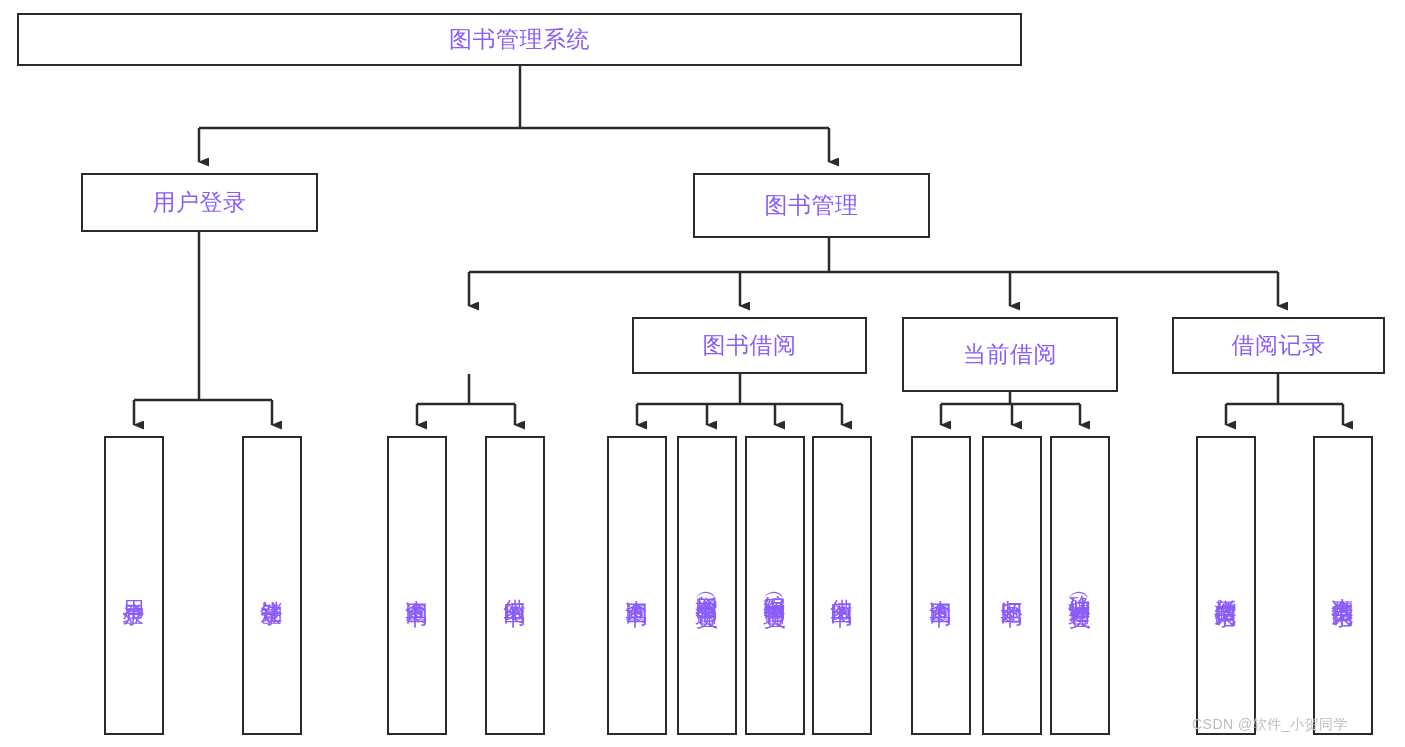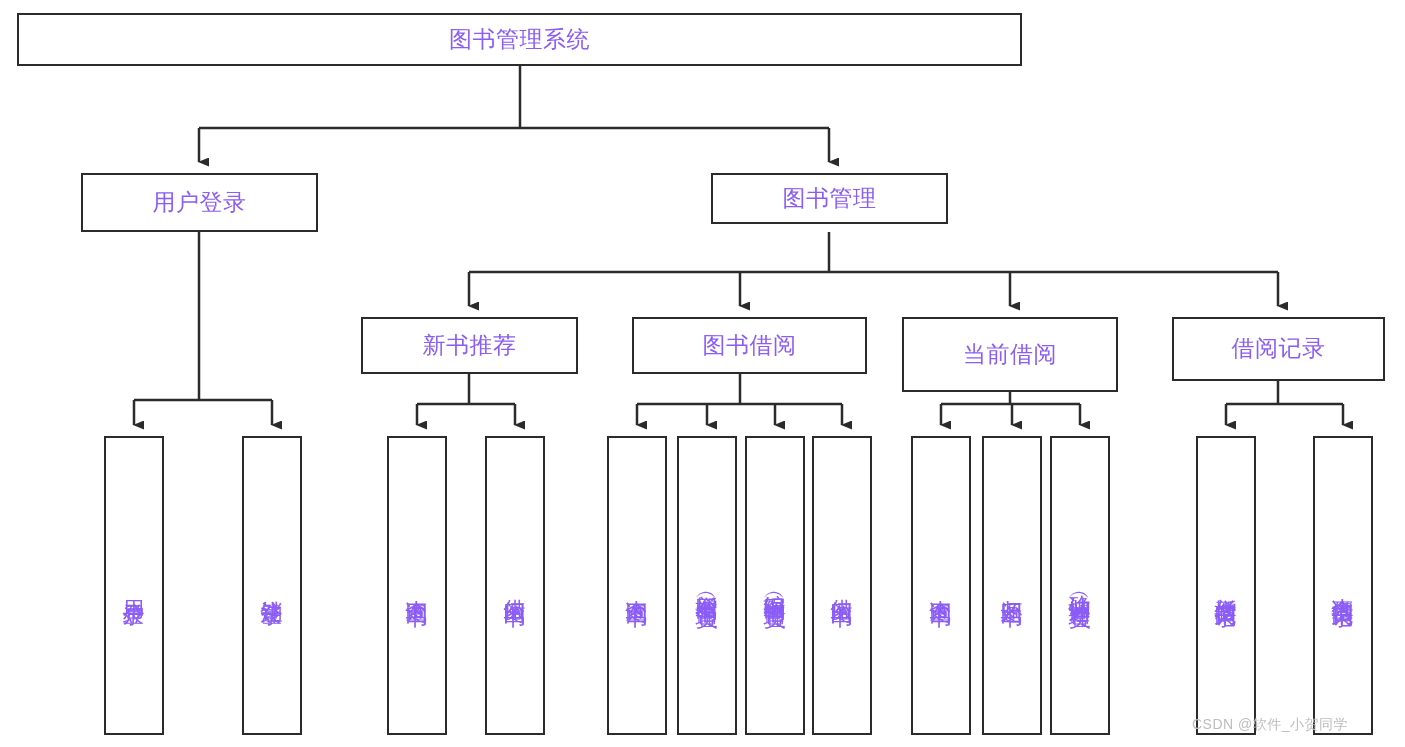--- a/index.html
+++ b/index.html
@@ -112,34 +112,31 @@
       </g>
   </svg>
 
   <div class="node root horizontal" style="left: 17px; top: 13px; width: 1005px; height: 53px;">
     <span class="node-label">图书管理系统</span>
   </div>
 
   <div class="node horizontal" style="left: 81px; top: 173px; width: 237px; height: 59px;">
     <span class="node-label">用户登录</span>
   </div>
-  <div class="node horizontal" style="left: 711px; top: 173px; width: 237px; height: 51px;">
+  <div class="node horizontal" style="left: 693px; top: 173px; width: 237px; height: 65px;">
     <span class="node-label">图书管理</span>
   </div>
 
-  <div class="node horizontal" style="left: 361px; top: 317px; width: 217px; height: 57px;">
-    <span class="node-label">新书推荐</span>
-  </div>
   <div class="node horizontal" style="left: 632px; top: 317px; width: 235px; height: 57px;">
     <span class="node-label">图书借阅</span>
   </div>
   <div class="node horizontal" style="left: 902px; top: 317px; width: 216px; height: 75px;">
     <span class="node-label">当前借阅</span>
   </div>
-  <div class="node horizontal" style="left: 1172px; top: 317px; width: 213px; height: 64px;">
+  <div class="node horizontal" style="left: 1172px; top: 317px; width: 213px; height: 57px;">
     <span class="node-label">借阅记录</span>
   </div>
 
   <div class="node vertical" style="left: 104px; top: 436px; width: 60px; height: 299px;">
     <span class="node-label">用户登录</span>
   </div>
   <div class="node vertical" style="left: 242px; top: 436px; width: 60px; height: 299px;">
     <span class="node-label">注销登录</span>
   </div>
 

